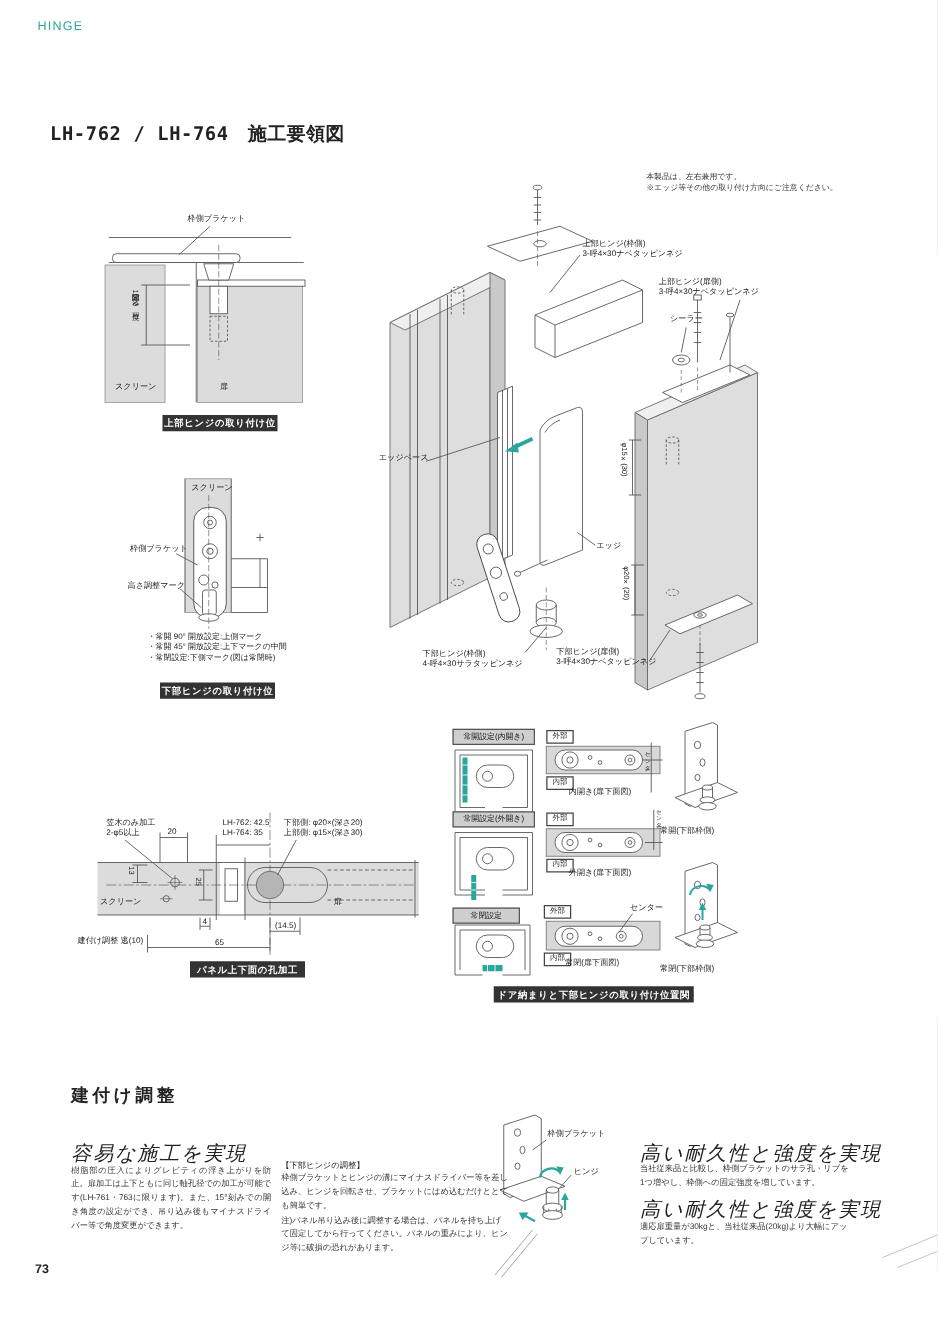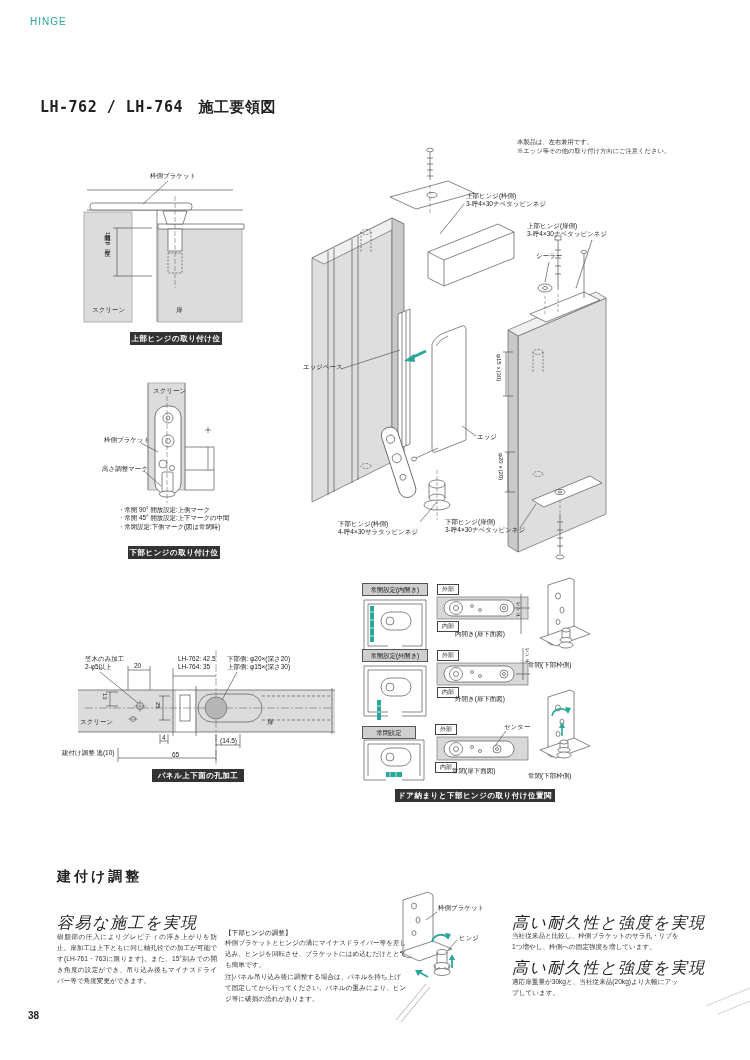--- a/index.html
+++ b/index.html
@@ -460,14 +460,14 @@
   <div class="body-text" style="left:225px;top:972px;width:182px;text-align:left">注)パネル吊り込み後に調整する場合は、パネルを持ち上げて固定してから行ってください。パネルの重みにより、ヒンジ等に破損の恐れがあります。</div>
 
   <span class="lbl" style="left:438px;top:904px">枠側ブラケット</span>
   <span class="lbl" style="left:459px;top:934px">ヒンジ</span>
 
   <div class="h-sub" style="left:512px;top:913px">高い耐久性と強度を実現</div>
   <div class="body-text" style="left:512px;top:931px;width:168px;text-align:left">当社従来品と比較し、枠側ブラケットのサラ孔・リブを1つ増やし、枠側への固定強度を増しています。</div>
   <div class="h-sub" style="left:512px;top:958px">高い耐久性と強度を実現</div>
   <div class="body-text" style="left:512px;top:977px;width:168px;text-align:left">適応扉重量が30kgと、当社従来品(20kg)より大幅にアップしています。</div>
 
-  <div class="pageno">38</div>
+  <div class="pageno">73</div>
 </div>
 
 </body></html>

